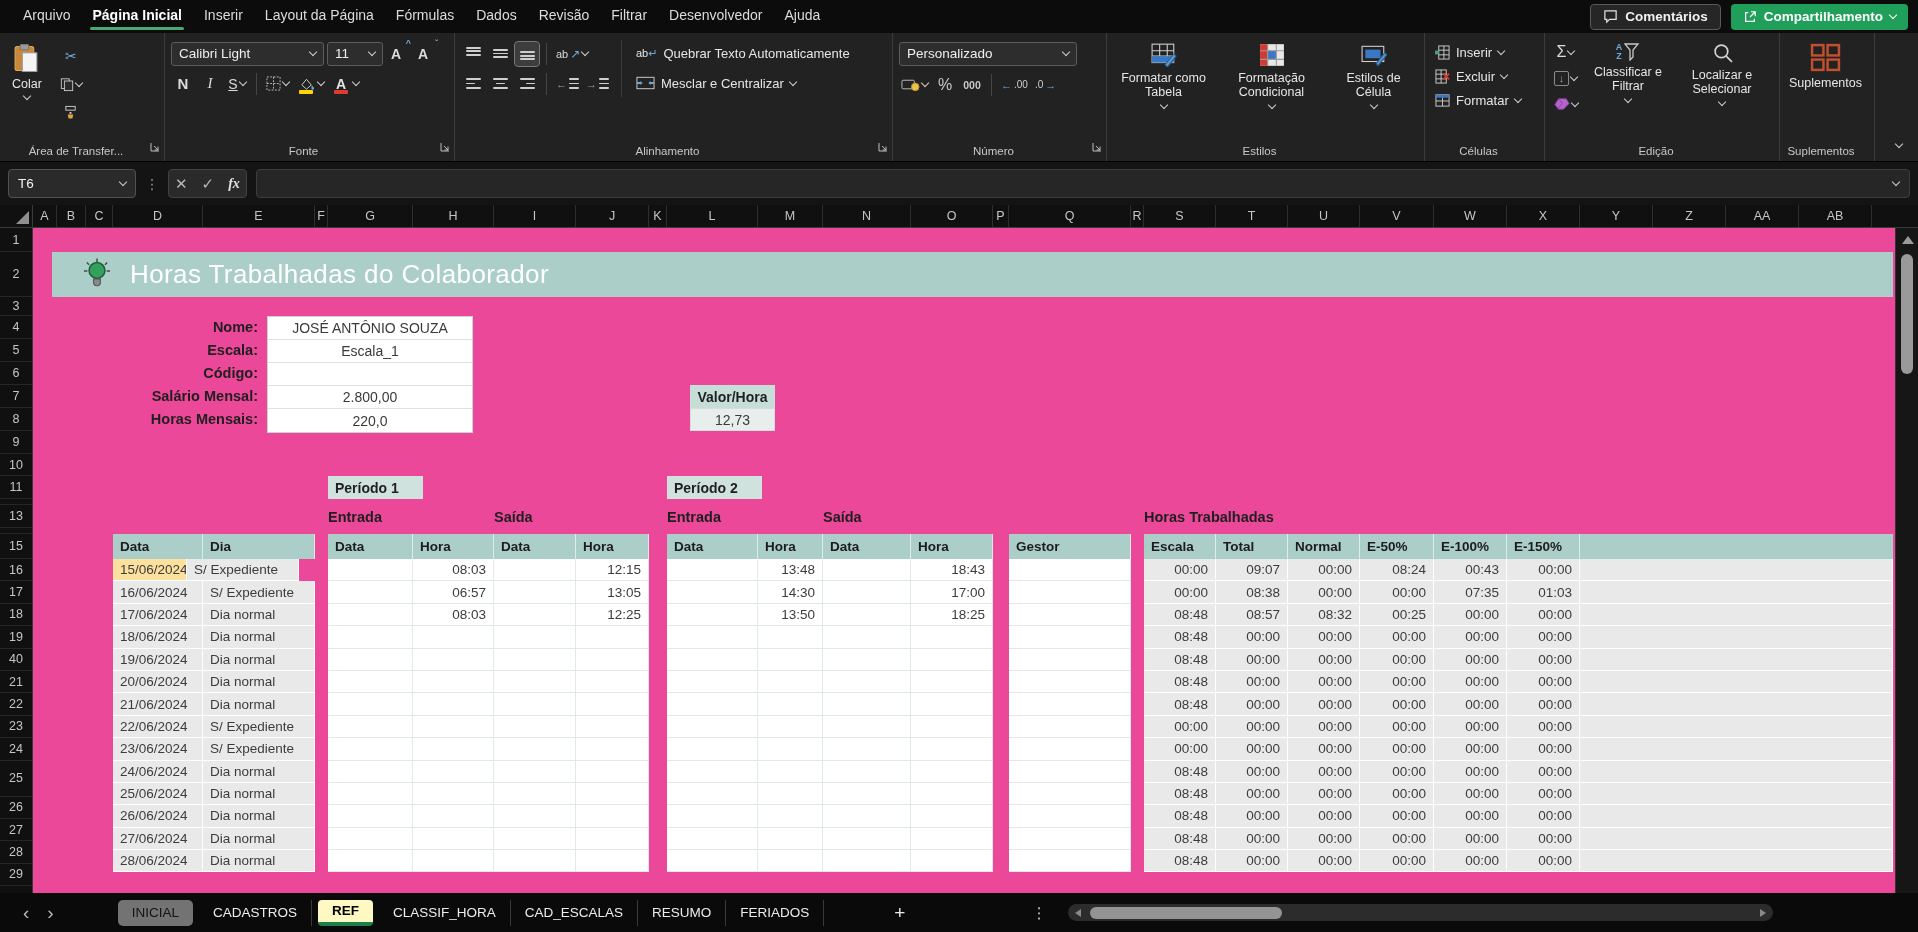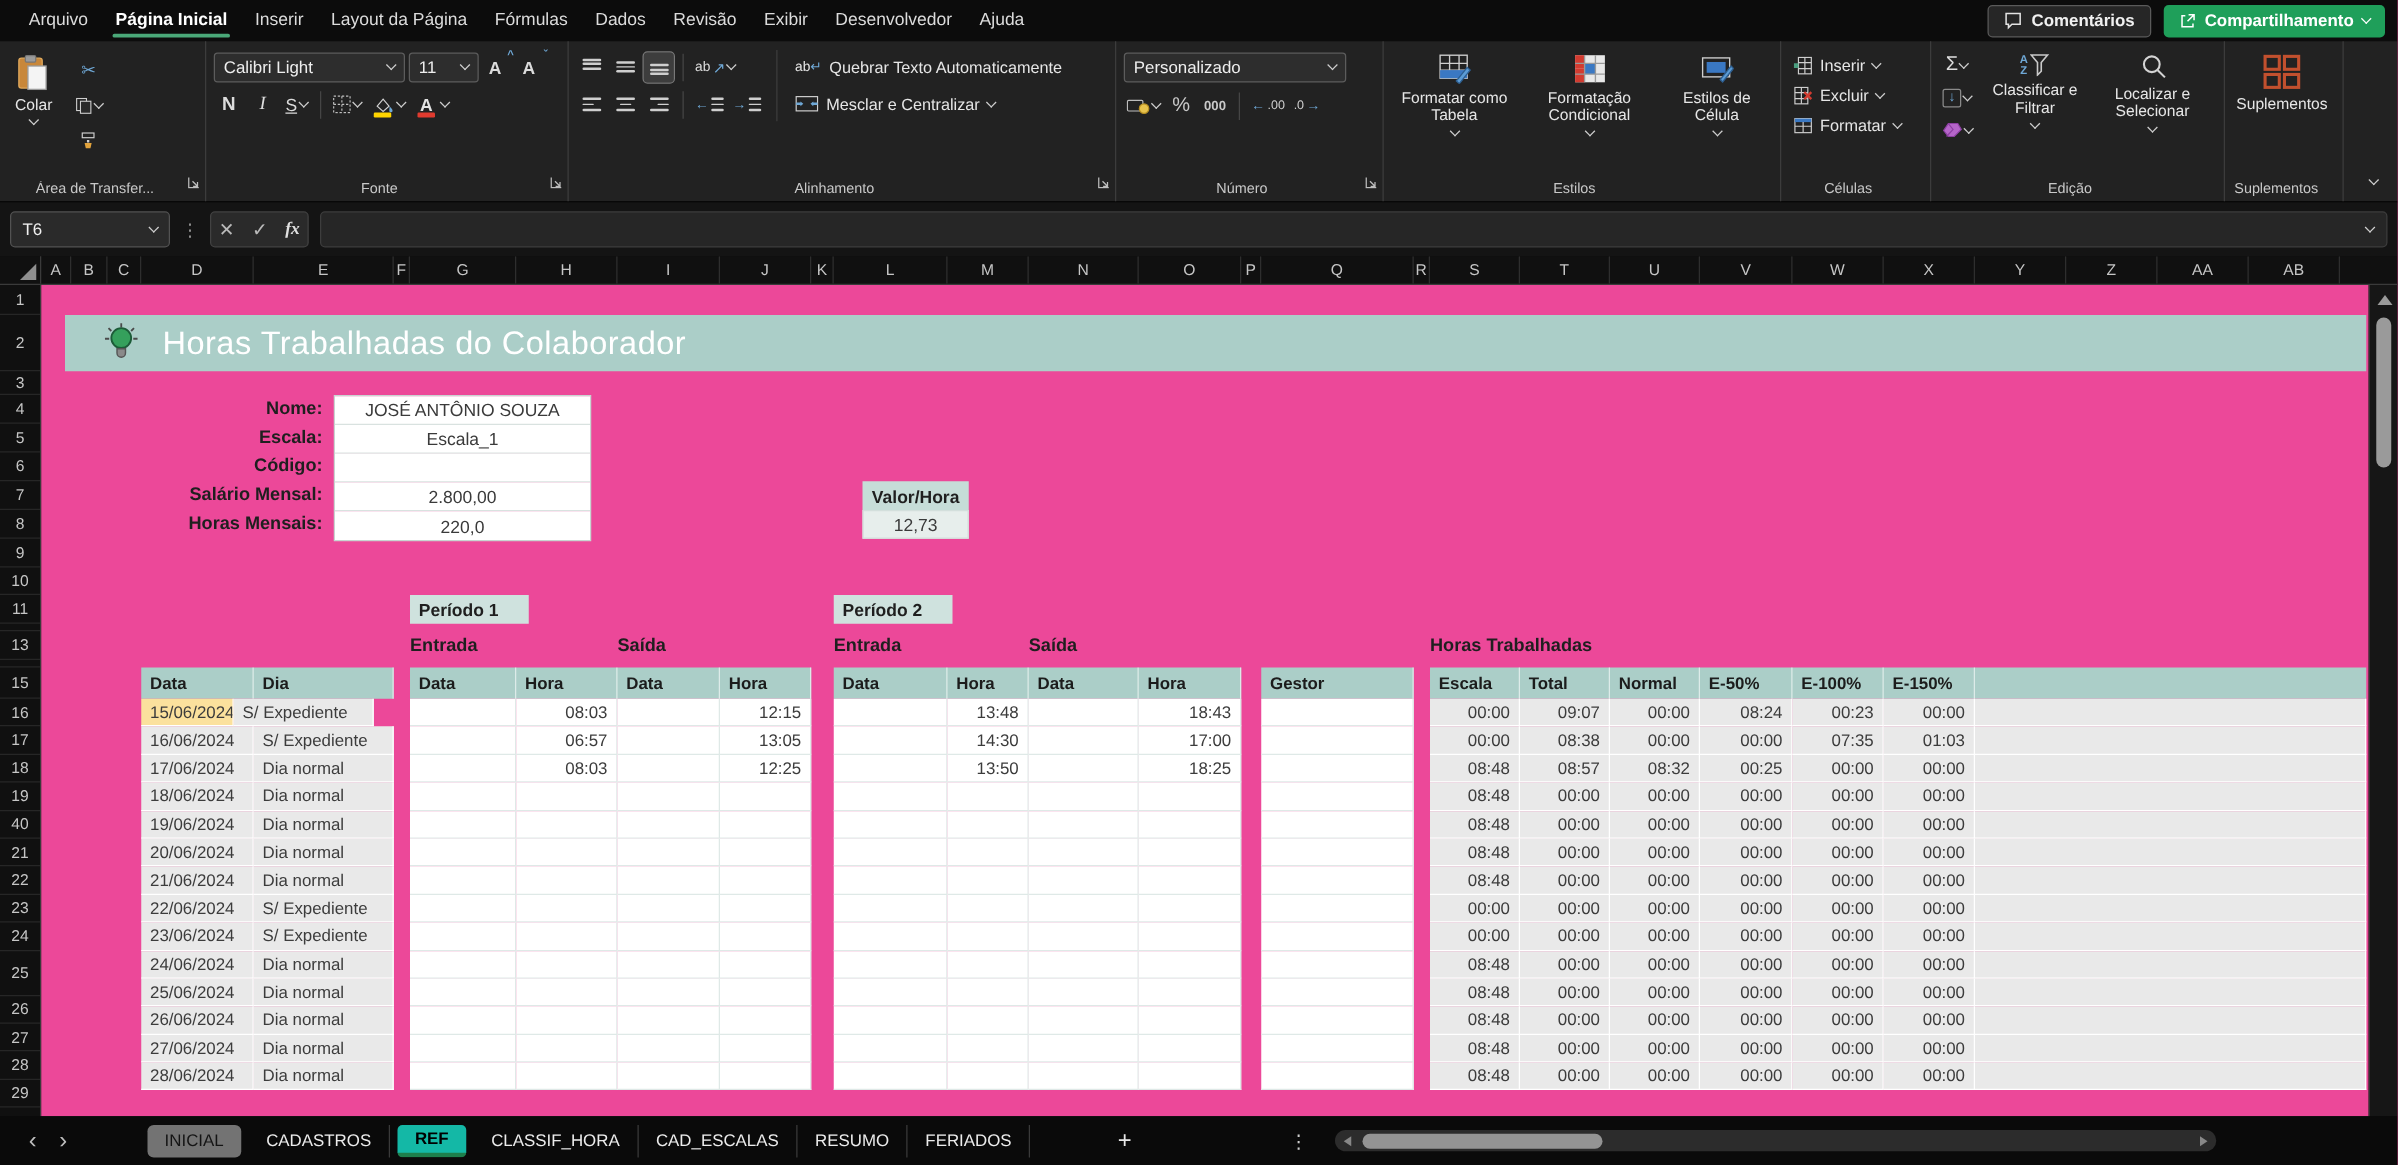--- a/index.html
+++ b/index.html
@@ -90,42 +90,42 @@
 .c-gray{background:#e9e9e9;border-right:1px solid #fff;border-bottom:1px solid #fff}
 .c-yellow{background:#fbe19d}
 .c-white{background:#fff;border-right:1px solid #dfe9e7;border-bottom:1px solid #dfe9e7}
 .c-num{justify-content:flex-end}
 
 .tabbar{position:absolute;bottom:0;left:0;right:0;height:39px;background:#0a0a0a;display:flex;align-items:center;padding-left:14px}
 .nav-ch{color:#bdbdbd;font-size:19px;padding:0 9px}
 .stabs{display:flex;align-items:center;margin-left:55px;height:26px}
 .stab{height:26px;display:flex;align-items:center;padding:0 14px;font-size:13.5px;color:#ececec;border-right:1px solid #3a3a3a;position:relative;white-space:nowrap}
 .stab.mint{background:#737373;color:#141414;border-radius:5px;border-right:none;margin-right:6px}
-.stab.active{background:#14b8a6;color:#000;font-weight:bold;border-radius:4px;border-right:none;margin:0 6px;border-bottom:4px solid #1d7f4c}
+.stab.active{background:#fef9c3;color:#000;font-weight:bold;border-radius:4px;border-right:none;margin:0 6px;border-bottom:4px solid #1d7f4c}
 .addtab{color:#e8e8e8;font-size:19px;margin-left:62px;padding:0 8px}
 .tdots{color:#cdcdcd;font-size:15px;margin-left:118px}
 .hscroll{position:relative;height:17px;background:#2c2c2c;border-radius:9px;width:705px;margin-left:22px}
 .hthumb{position:absolute;left:22px;top:2.5px;width:192px;height:12px;background:#949494;border-radius:6px}
 .harrow{position:absolute;top:4.5px;width:0;height:0;border-top:4.5px solid transparent;border-bottom:4.5px solid transparent}
 .harrow.l{left:7px;border-right:6px solid #888}
 .harrow.r{right:7px;border-left:6px solid #888}
 svg{flex:none}
 </style>
 </head>
 <body>
 
 <div class="menubar">
   <span class="menu-item">Arquivo</span>
   <span class="menu-item active">Página Inicial</span>
   <span class="menu-item">Inserir</span>
   <span class="menu-item">Layout da Página</span>
   <span class="menu-item">Fórmulas</span>
   <span class="menu-item">Dados</span>
   <span class="menu-item">Revisão</span>
-  <span class="menu-item">Exibir</span>
+  <span class="menu-item">Filtrar</span>
   <span class="menu-item">Desenvolvedor</span>
   <span class="menu-item">Ajuda</span>
   <div class="menubar-right">
     <div class="btn-comments">
       <svg width="15" height="15" viewBox="0 0 16 16">
           <path d="M2 2h12v9H7l-3 3v-3H2z" fill="none" stroke="#e3e3e3" stroke-width="1.3"></path>
         </svg>
       <span>Comentários</span>
     </div>
     <div class="btn-share">
@@ -921,21 +921,21 @@
         <div class="th" style="width:74px">E-50%</div>
         <div class="th" style="width:73px">E-100%</div>
         <div class="th" style="width:73px">E-150%</div>
       </div>
       <div>
           <div class="trow">
             <div class="td c-gray c-num" style="width: 72px;">00:00</div>
             <div class="td c-gray c-num" style="width: 72px;">09:07</div>
             <div class="td c-gray c-num" style="width: 72px;">00:00</div>
             <div class="td c-gray c-num" style="width: 74px;">08:24</div>
-            <div class="td c-gray c-num" style="width: 73px;">00:23</div>
+            <div class="td c-gray c-num" style="width: 73px;">00:43</div>
             <div class="td c-gray c-num" style="width: 73px;">00:00</div>
           </div>
           <div class="trow">
             <div class="td c-gray c-num" style="width: 72px;">00:00</div>
             <div class="td c-gray c-num" style="width: 72px;">08:38</div>
             <div class="td c-gray c-num" style="width: 72px;">00:00</div>
             <div class="td c-gray c-num" style="width: 74px;">00:00</div>
             <div class="td c-gray c-num" style="width: 73px;">07:35</div>
             <div class="td c-gray c-num" style="width: 73px;">01:03</div>
           </div>

